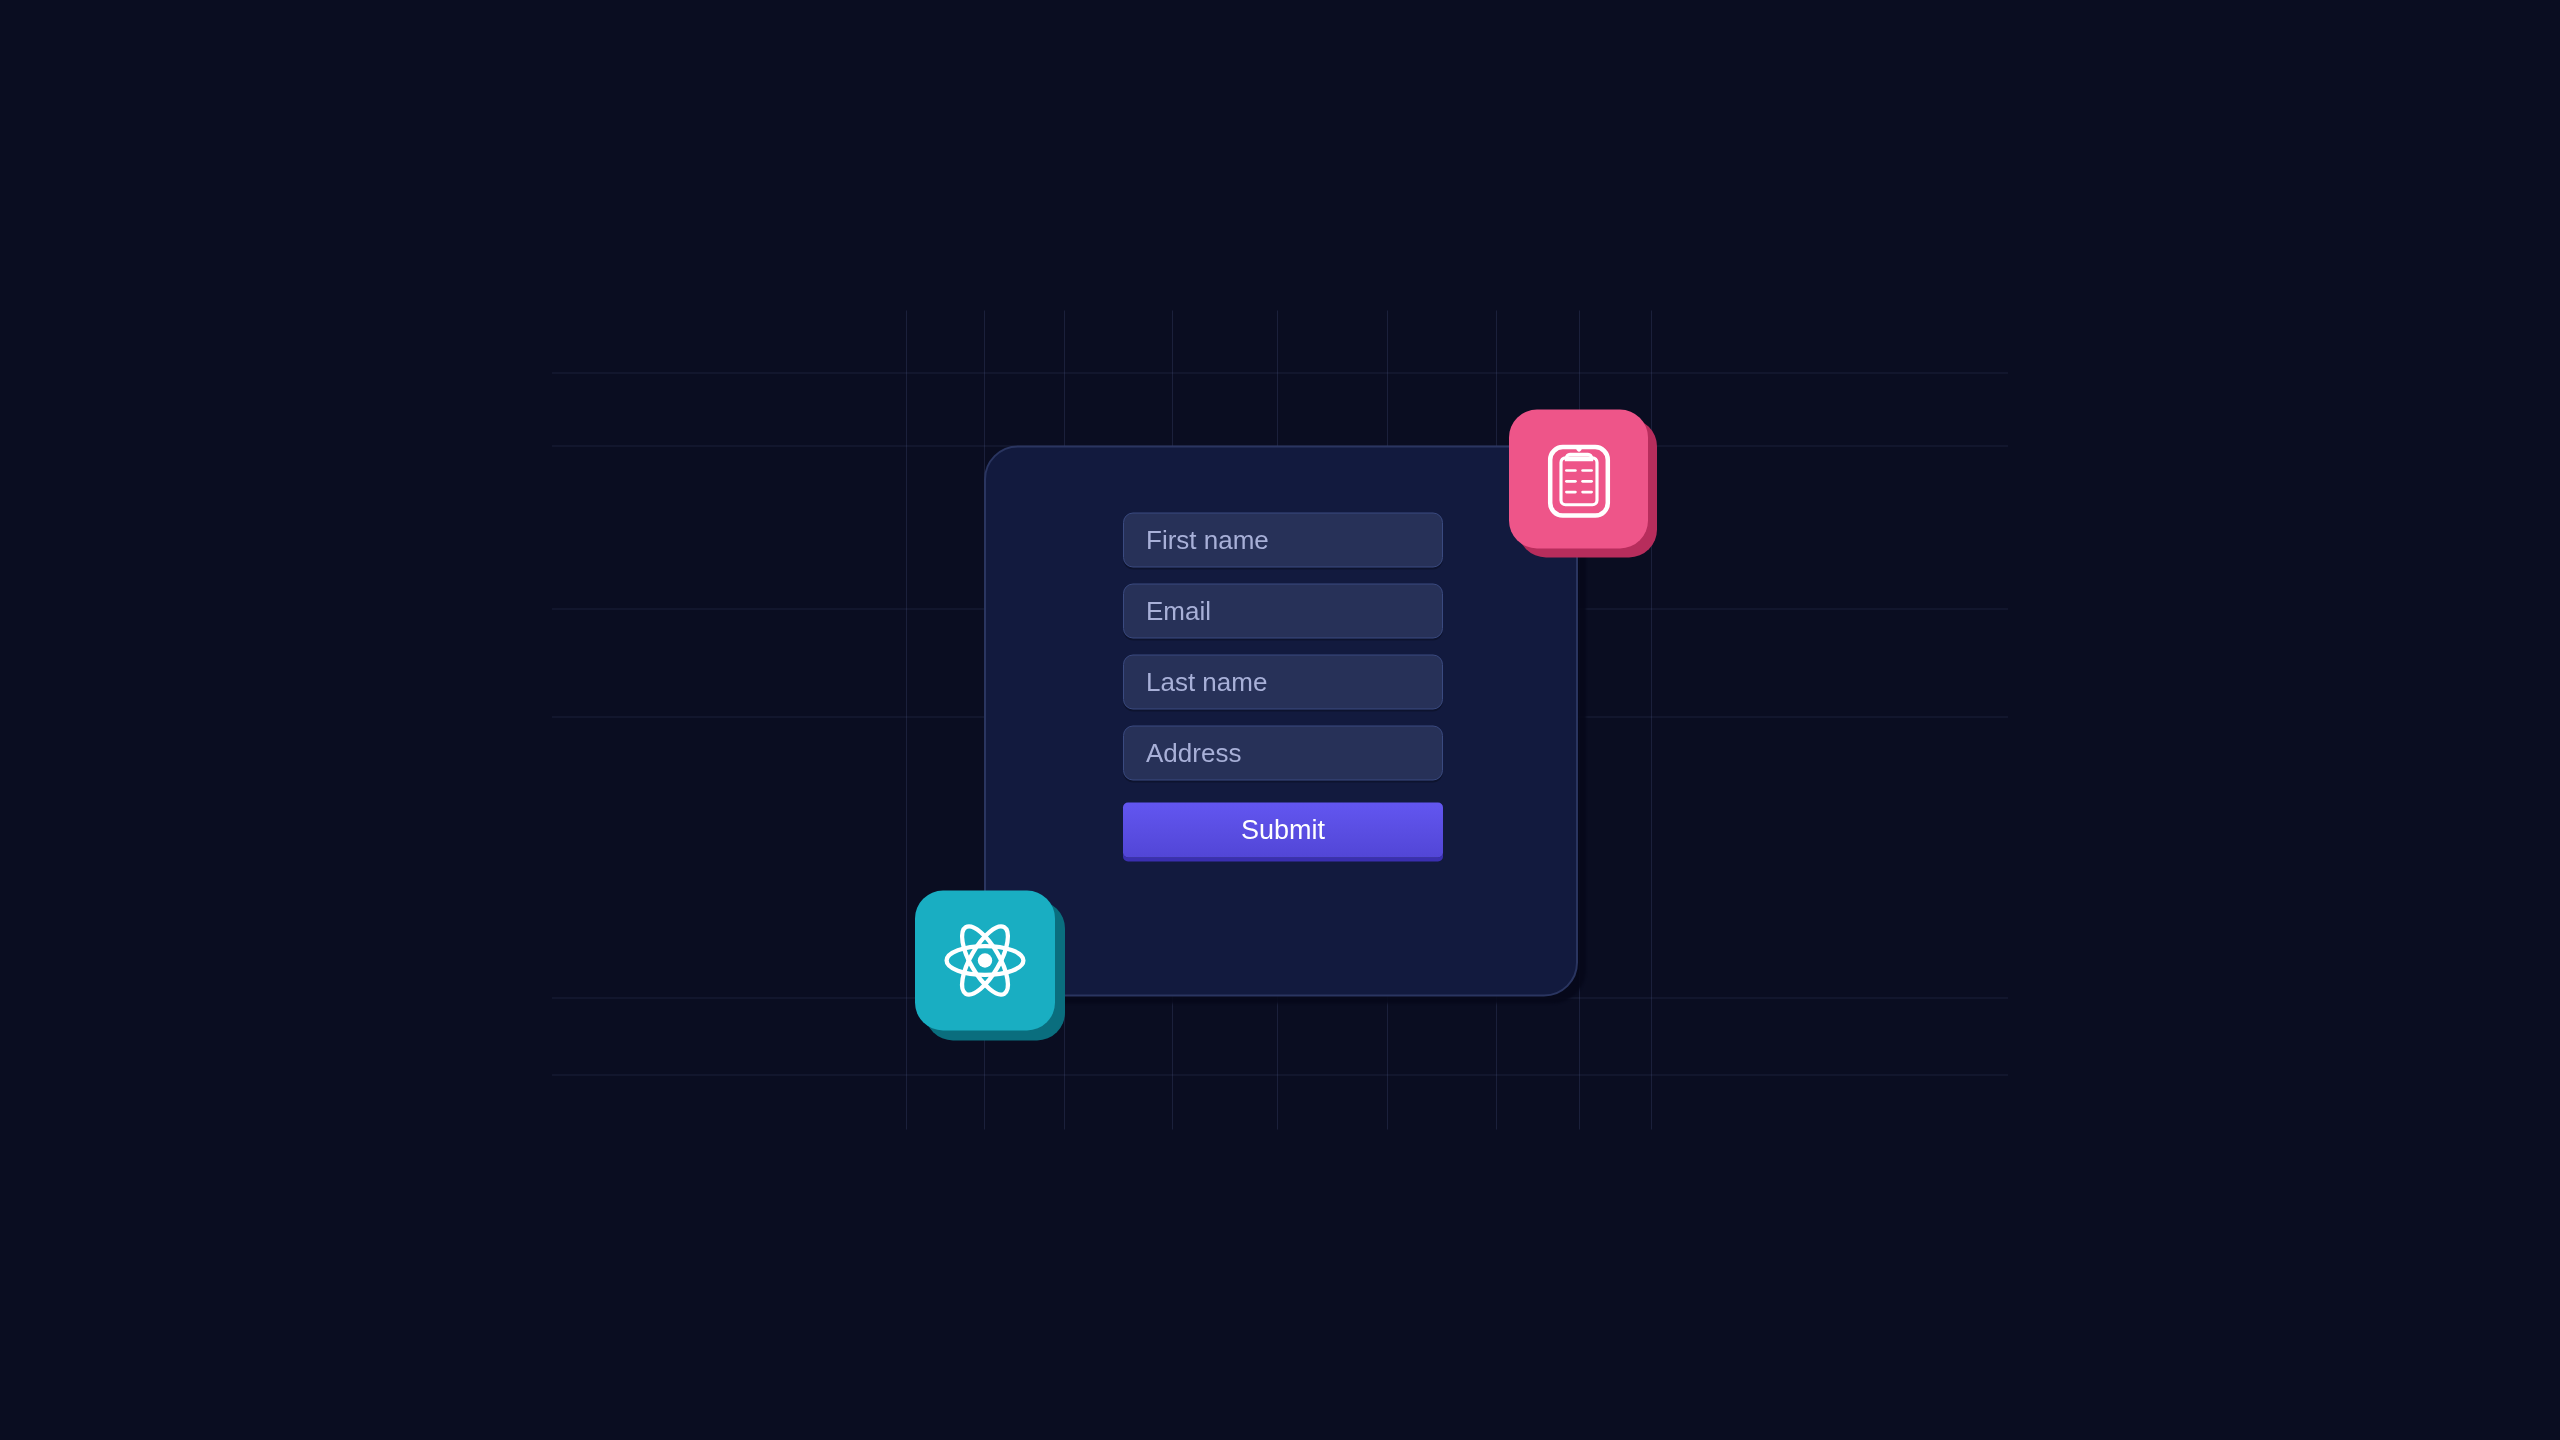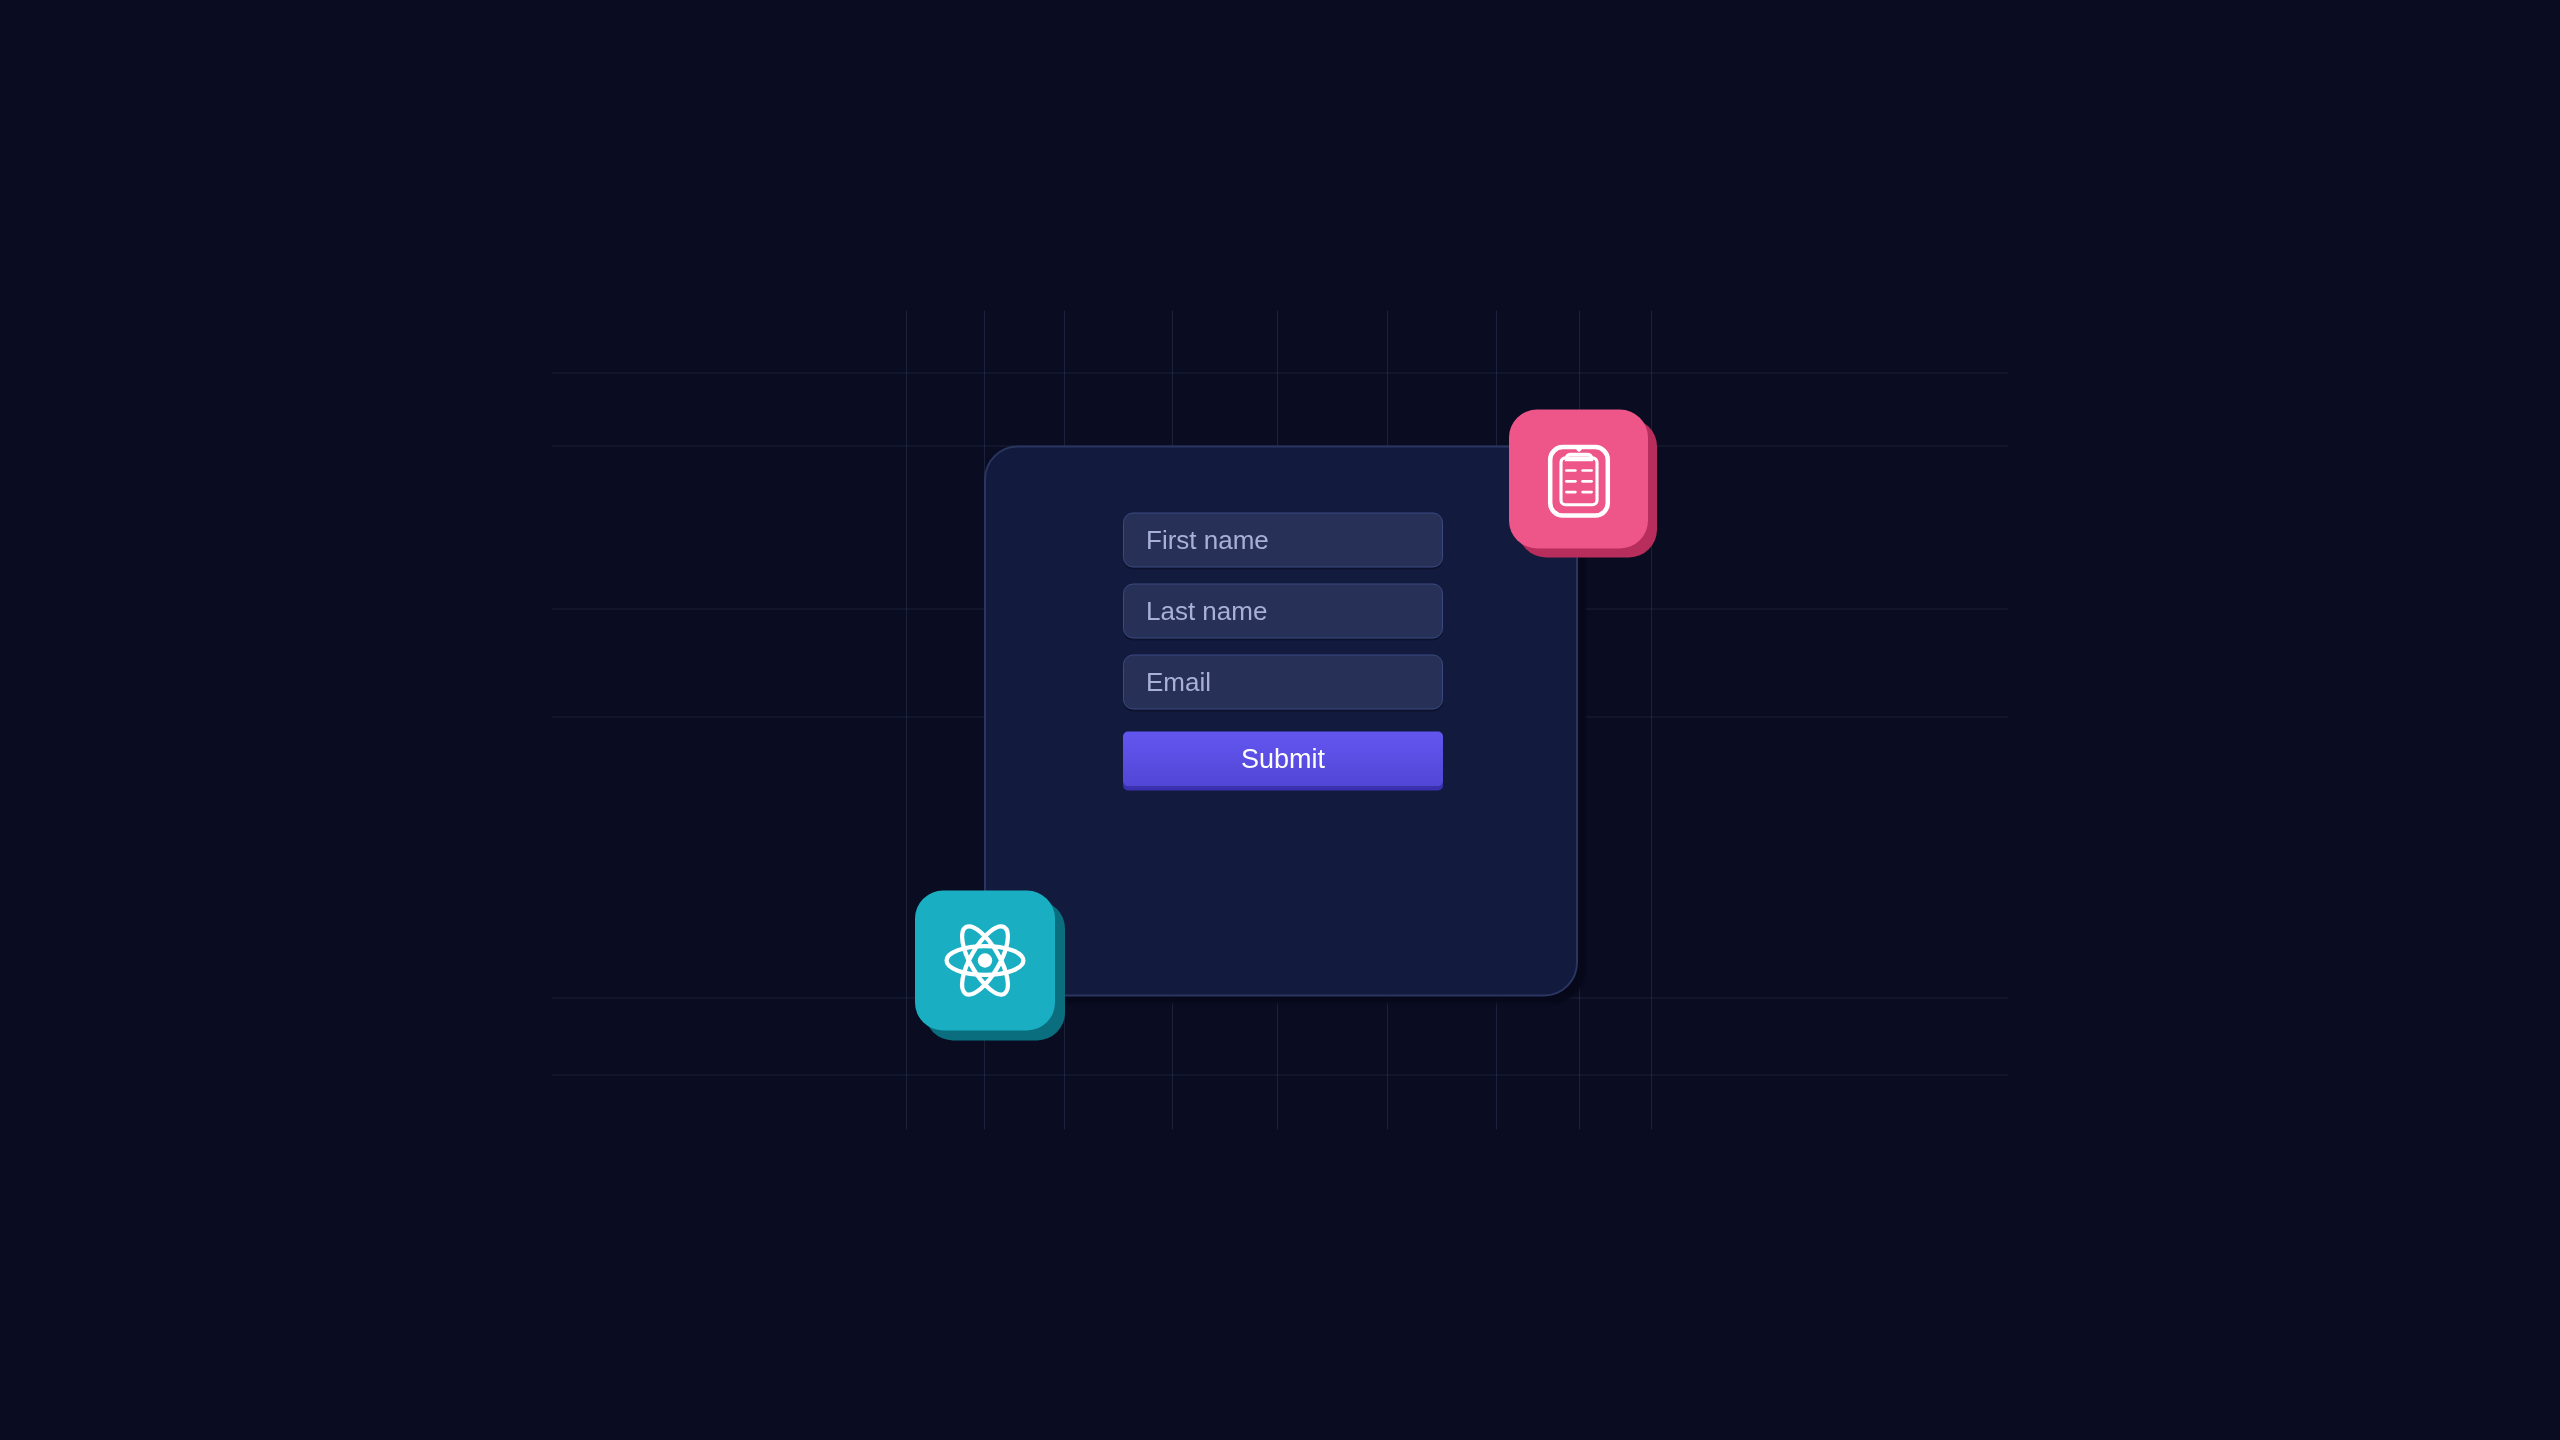--- a/index.html
+++ b/index.html
@@ -130,22 +130,23 @@
       <div class="gridline v" style="left: 725px;"></div>
       <div class="gridline v" style="left: 835px;"></div>
       <div class="gridline v" style="left: 944px;"></div>
       <div class="gridline v" style="left: 1027px;"></div>
       <div class="gridline v" style="left: 1099px;"></div>
     </div>
 
   <div class="card-shadow"></div>
   <div class="card">
     <input class="field" placeholder="First name" style="">
+    <input class="field" placeholder="Email" style="">
     <input class="field" placeholder="Last name" style="">
-    <input class="field" placeholder="Email" style="">
+    <input class="field" placeholder="Address" style="">
     <button class="submit">Submit</button>
   </div>
 
   <div class="badge-react-shadow"></div>
   <div class="badge-react">
     <span>
       <svg width="96" height="96" viewBox="0 0 100 100">
         <g fill="none" stroke="#ffffff" stroke-width="4.5">
           <ellipse cx="50" cy="50" rx="40" ry="15"></ellipse>
           <ellipse cx="50" cy="50" rx="40" ry="15" transform="rotate(60 50 50)"></ellipse>

